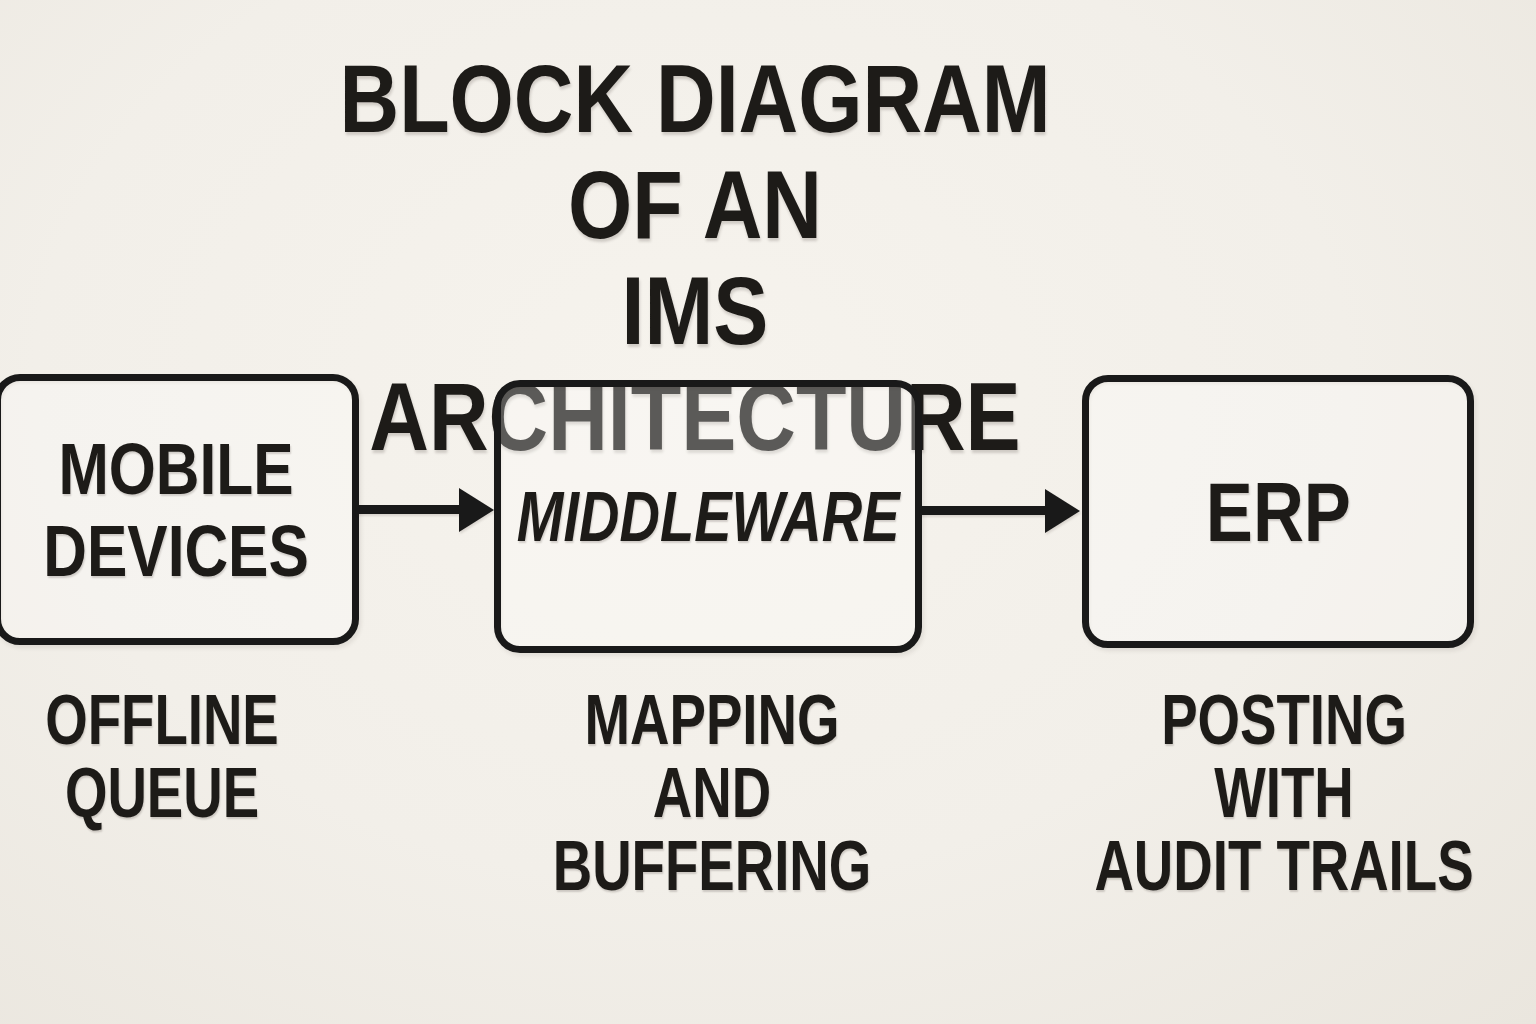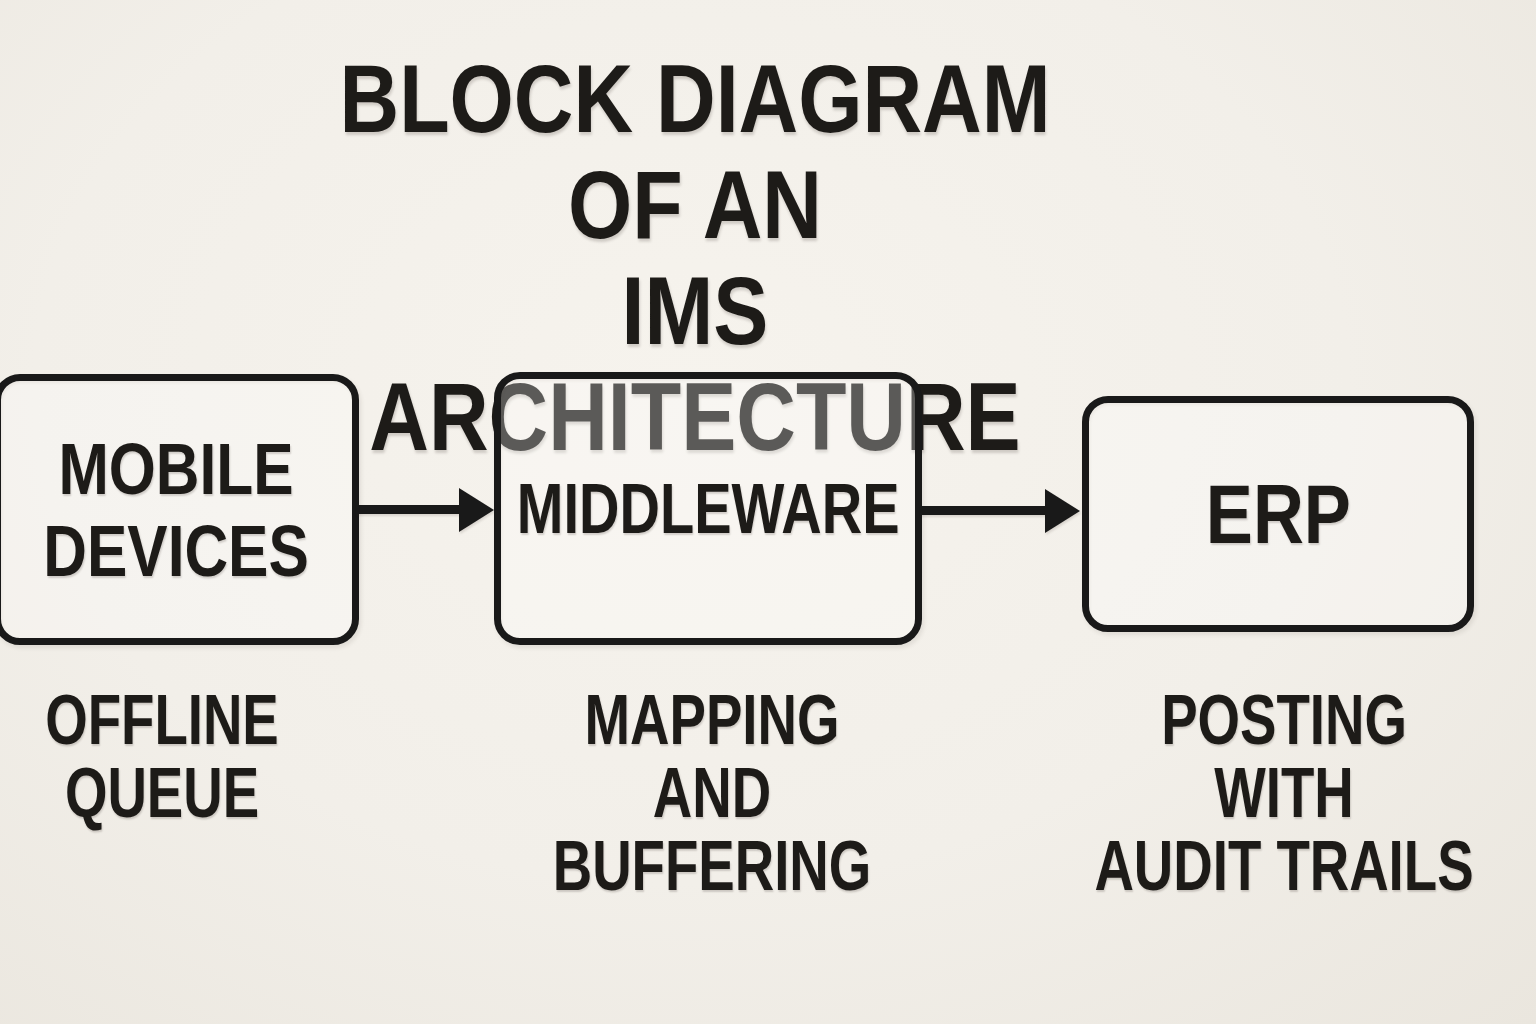--- a/index.html
+++ b/index.html
@@ -35,22 +35,22 @@
     box-shadow: 2px 3px 4px rgba(60,50,40,0.10), inset 1px 2px 3px rgba(60,50,40,0.06);
     display: flex; align-items: center; justify-content: center;
   }
   .node-label {
     font-weight: bold;
     text-align: center;
     white-space: pre-line;
     text-shadow: 1px 2px 2px rgba(40,30,20,0.18);
   }
   #node-mobile  { left: -6px;   top: 374px; width: 365px; height: 271px; }
-  #node-middle  { left: 494px;  top: 372px; width: 428px; height: 273px; }
-  #node-erp     { left: 1082px; top: 396px; width: 392px; height: 236px; }
+  #node-middle  { left: 494px;  top: 380px; width: 428px; height: 273px; font-style: italic; }
+  #node-erp     { left: 1082px; top: 375px; width: 392px; height: 273px; }
   #node-mobile .node-label { font-size: 72px; line-height: 82px; transform: scaleX(0.84); }
   #node-middle .node-label { font-size: 70px; line-height: 70px; transform: scaleX(0.80); }
   #node-erp    .node-label { font-size: 84px; line-height: 84px; transform: scaleX(0.84); }
 
   
   .arrow-line {
     height: 9px; background: #191919;
     box-shadow: 1px 2px 2px rgba(60,50,40,0.15);
   }
   .arrow-head {

